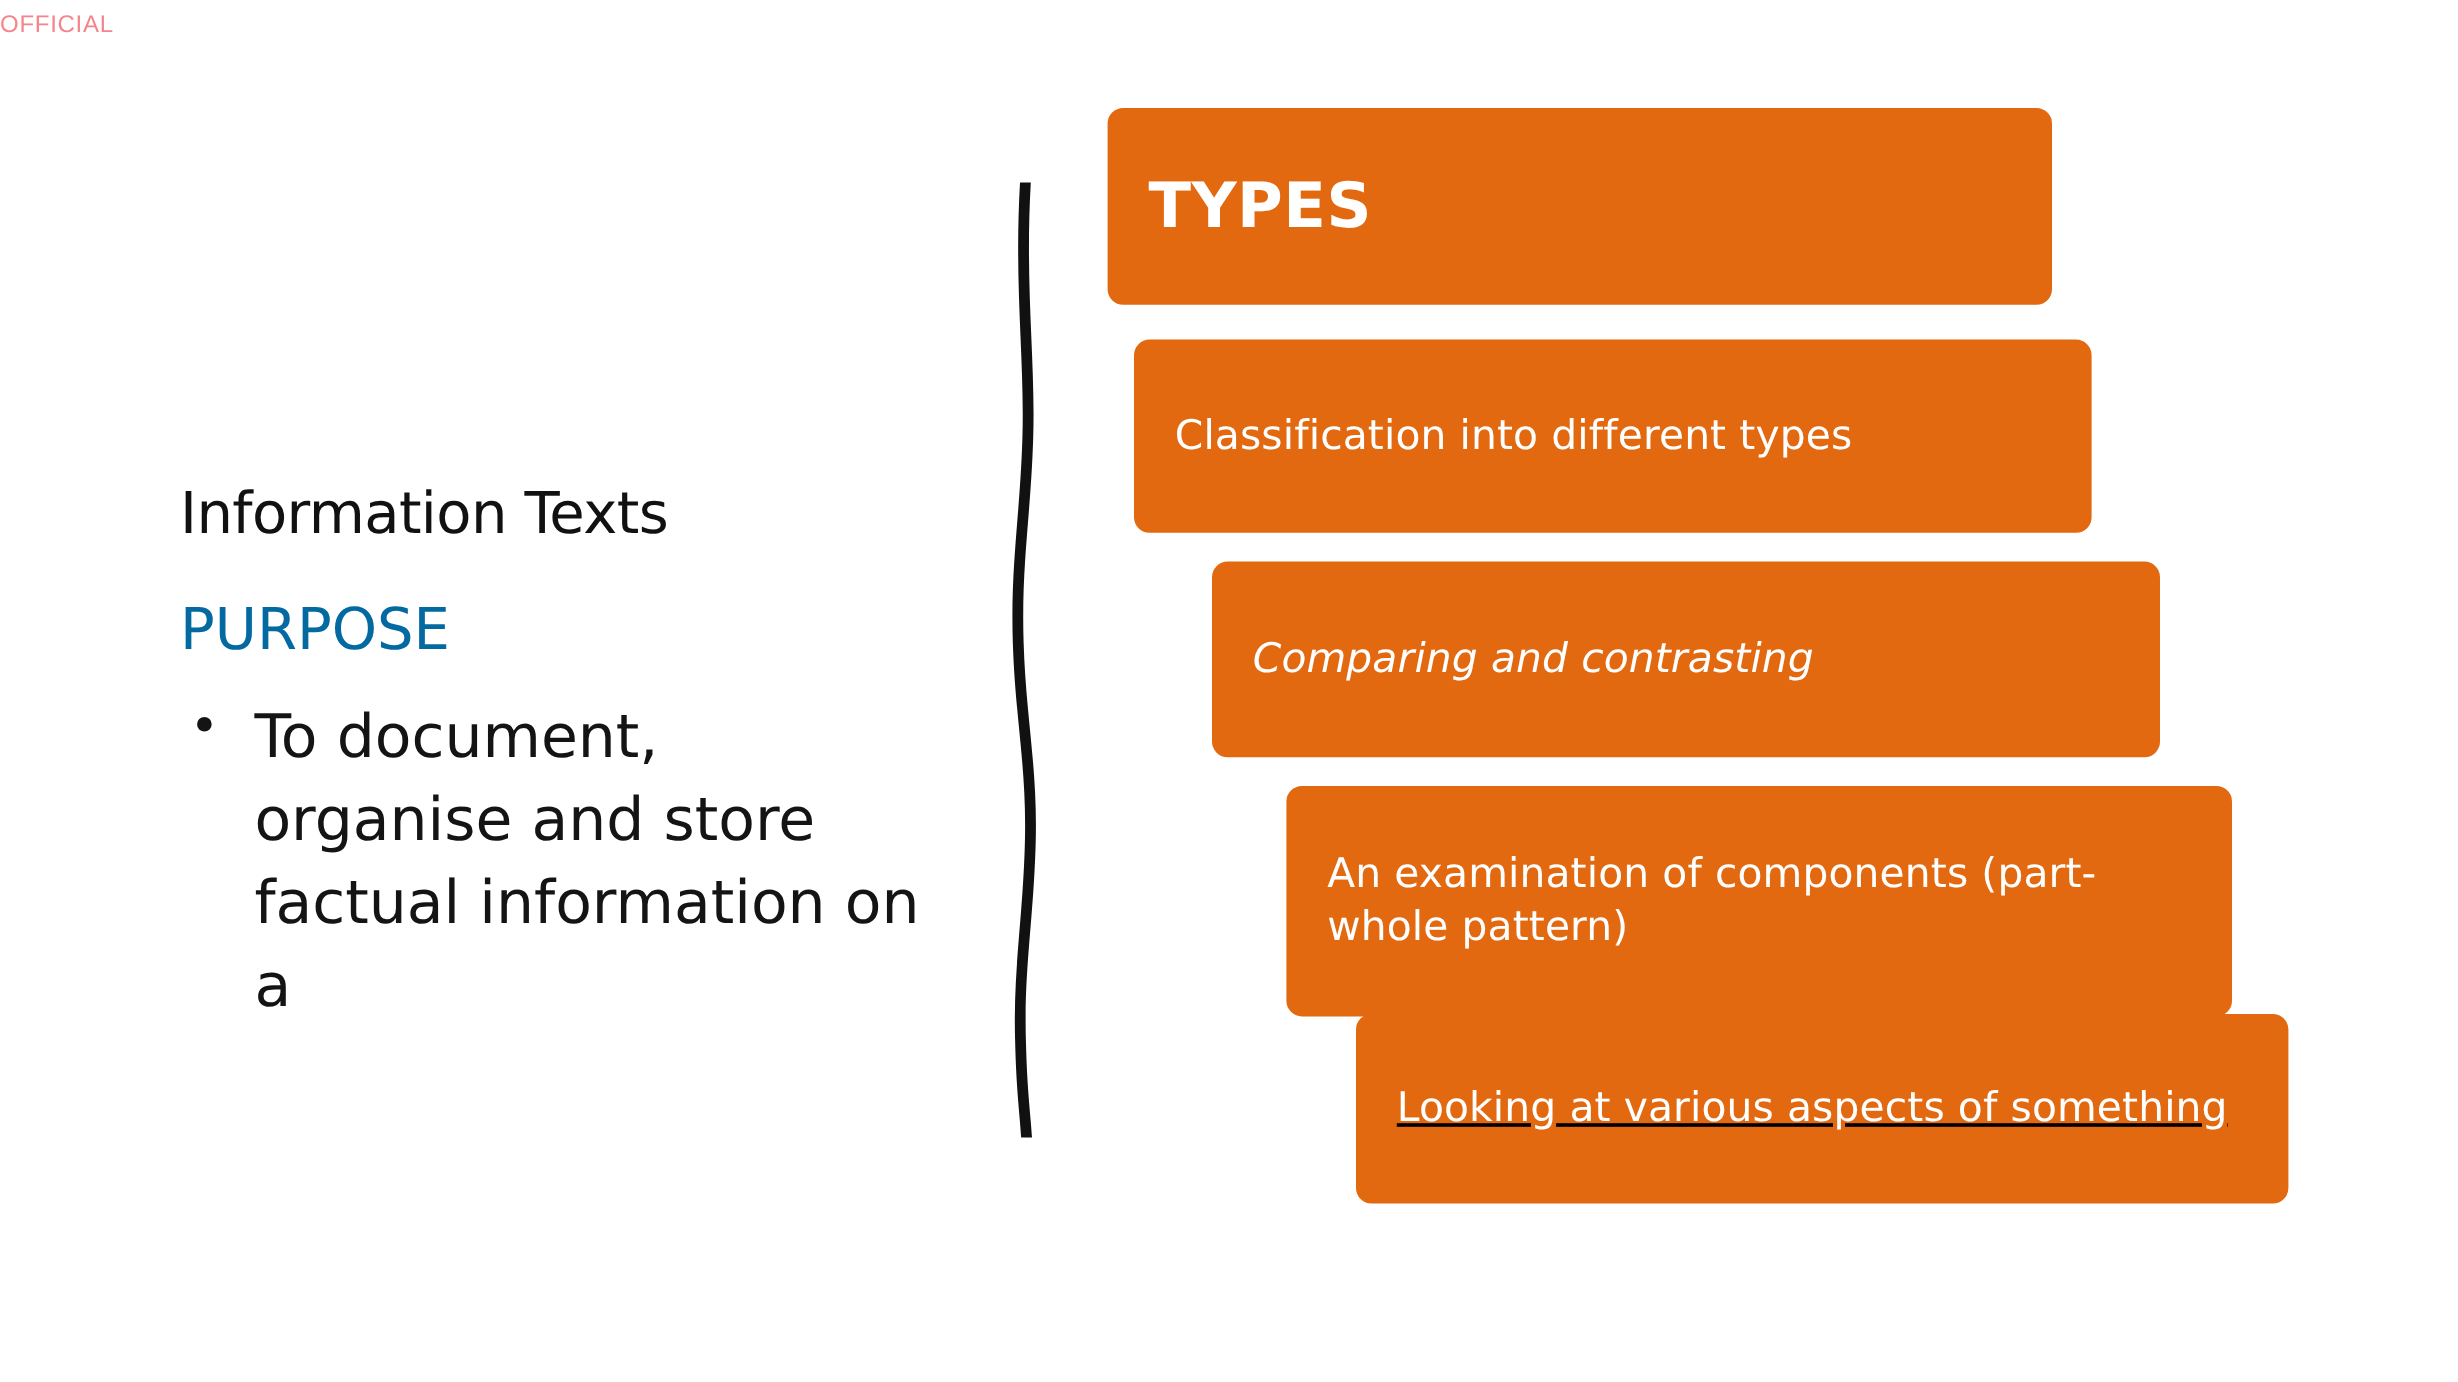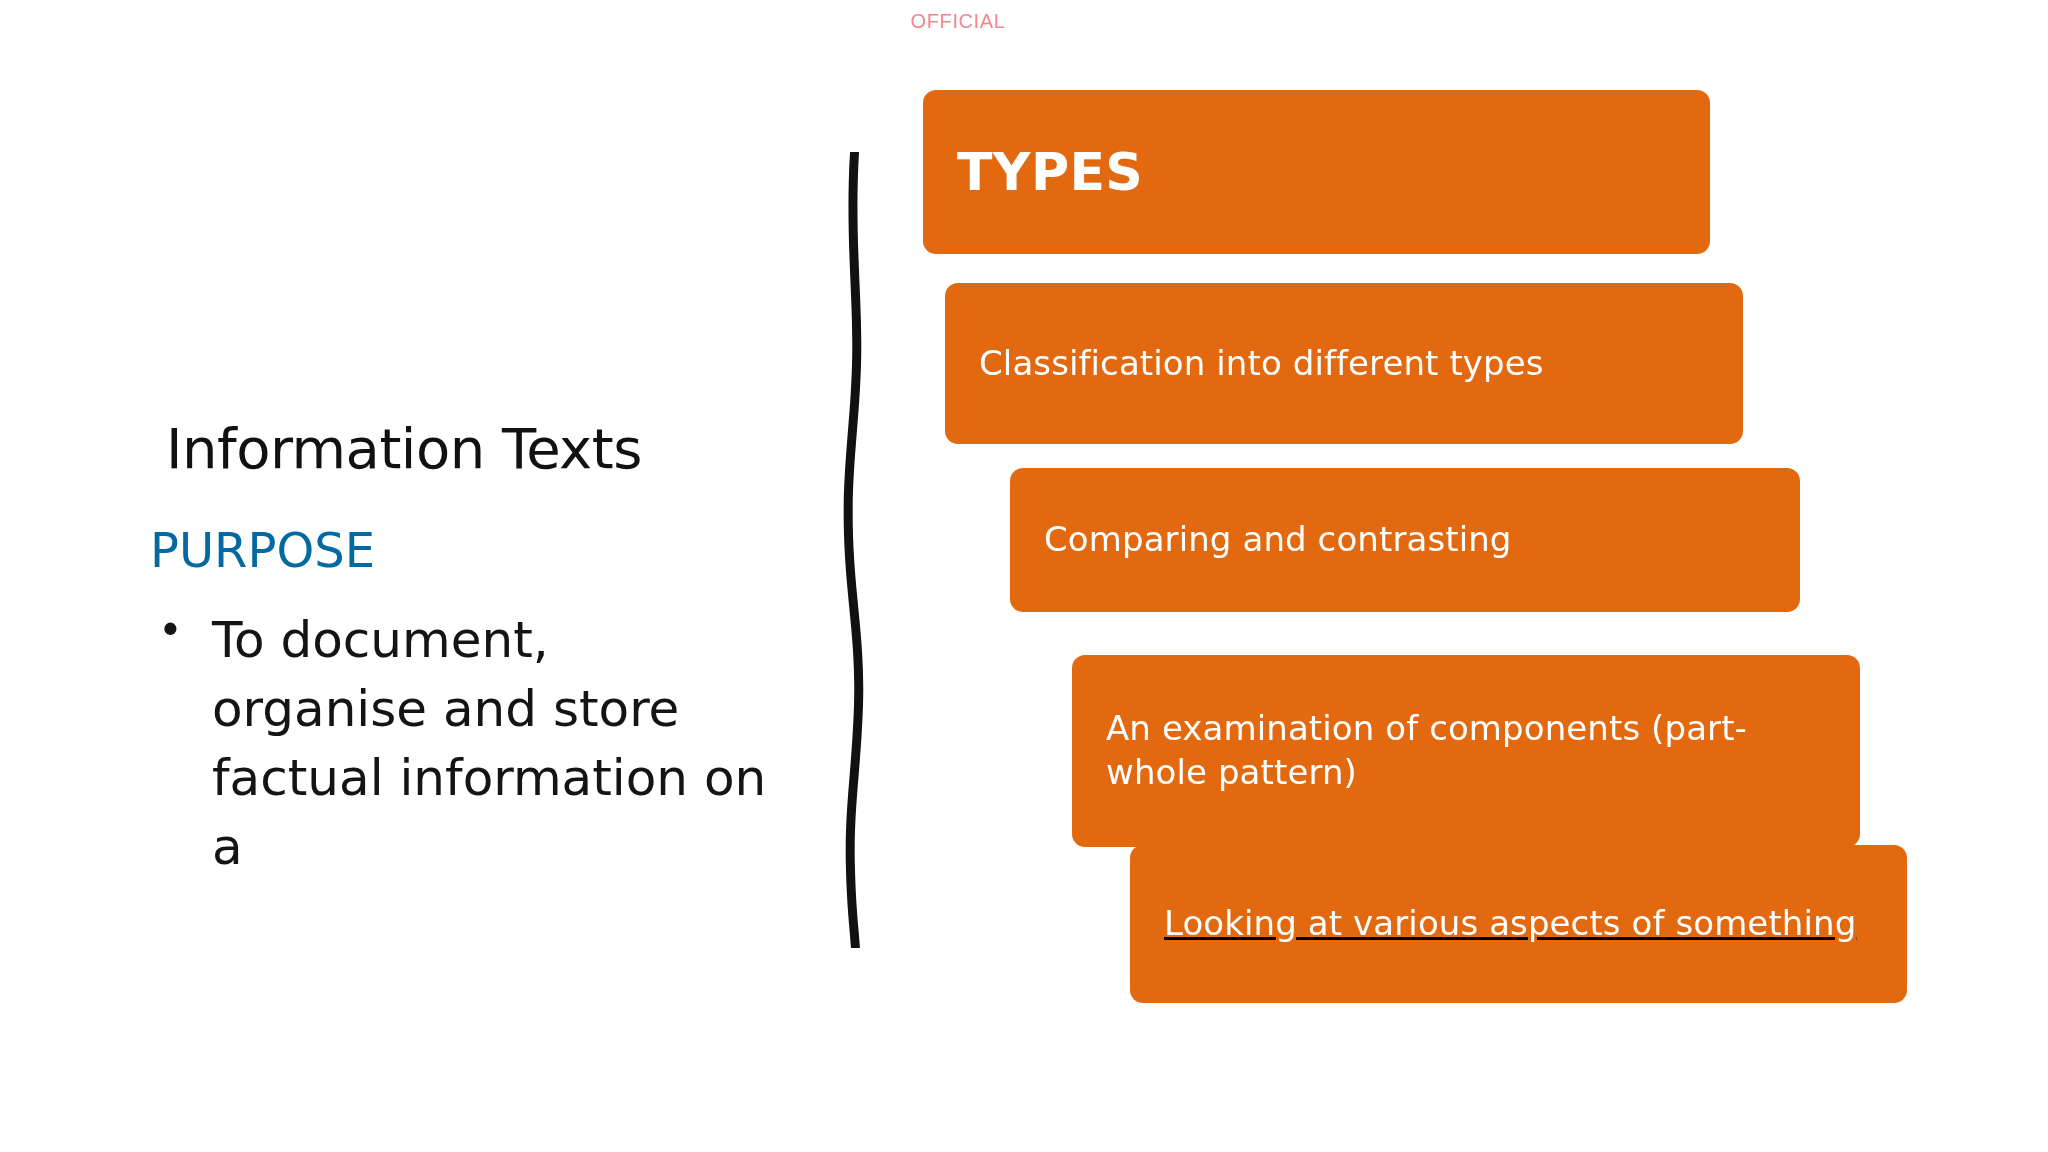--- a/index.html
+++ b/index.html
@@ -9,43 +9,42 @@
     font-family:"DejaVu Sans", sans-serif;
     overflow:hidden;
     position:relative;
   }
   #slide{position:absolute;inset:0;overflow:hidden;background:#fff;}
 
   
   .classification{
     position:absolute;
     top:10px;left:0;width:1868px;
-    text-align:center;
+    text-align:left;
     font-family:"Liberation Sans", sans-serif;
     font-size:20px;
     letter-spacing:.6px;
     color:#F4858D;
     white-space:nowrap;
-    margin-left:24px;
   }
 
   
   .left-col{
     position:absolute;
     left:150px;top:400px;
     width:620px;
   }
   .slide-title{
     font-family:"DejaVu Sans", sans-serif;
     font-weight:400;
-    font-size:56px;
+    font-size:48px;
     line-height:1.18;
     color:#111111;
     letter-spacing:-0.5px;
-    margin:16px;
+    margin:0;
   }
   .subtitle{
     font-family:"DejaVu Sans", sans-serif;
     font-weight:400;
     font-size:48px;
     line-height:1.2;
     color:#0369a1;
     margin:40px 0 0 0;
     letter-spacing:0px;
   }
@@ -158,21 +157,21 @@
     </svg>
 
     <div class="step-box head" style="left:895px;top:90px;width:787px;height:164px;margin-left:28px;">
       <span class="step-label">TYPES</span>
     </div>
 
     <div class="step-box" style="left:945px;top:283px;width:798px;height:161px;">
       <span class="step-label">Classification into different types</span>
     </div>
 
-    <div class="step-box" style="left:1010px;top:468px;width:790px;height:144px;">
+    <div class="step-box" style="left:1010px;top:468px;width:790px;height:163px;font-style:italic;">
       <span class="step-label">Comparing and contrasting</span>
     </div>
 
     <div class="step-box" style="left:1072px;top:655px;width:788px;height:192px;">
       <span class="step-label">An examination of components (part-whole pattern)</span>
     </div>
 
     <div class="step-box" style="left:1130px;top:845px;width:777px;height:158px;text-decoration:underline;">
       <span class="step-label">Looking at various aspects of something</span>
     </div>

